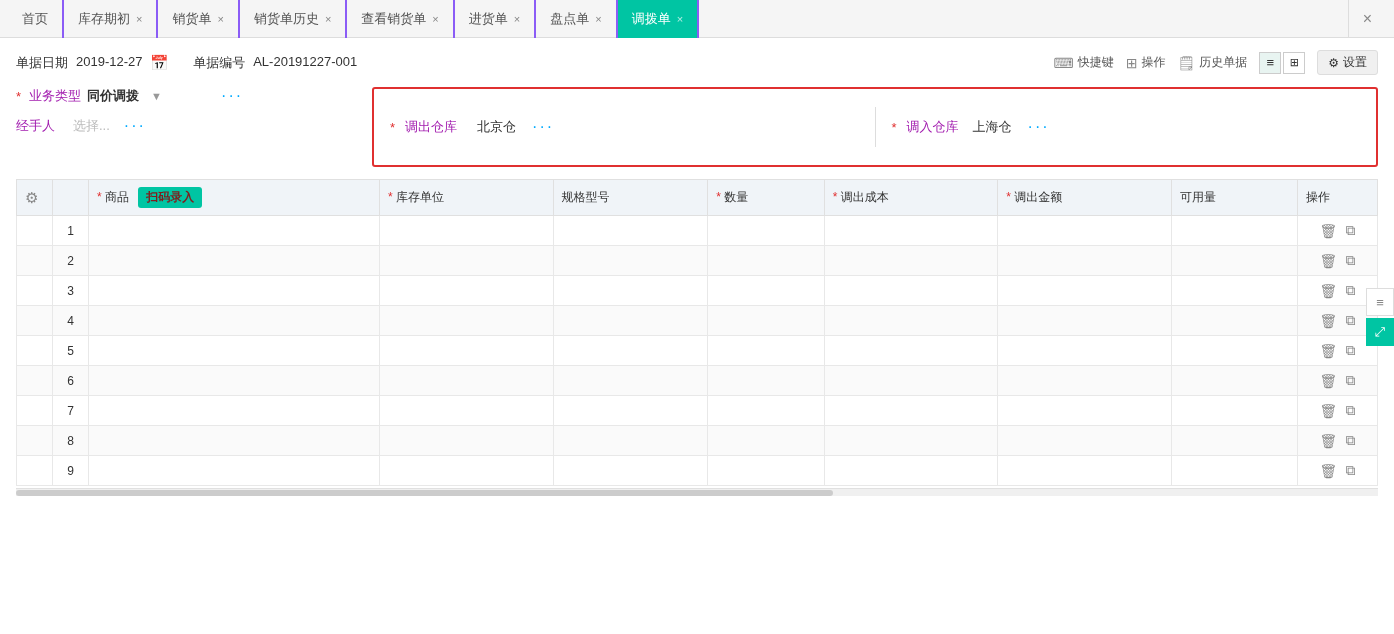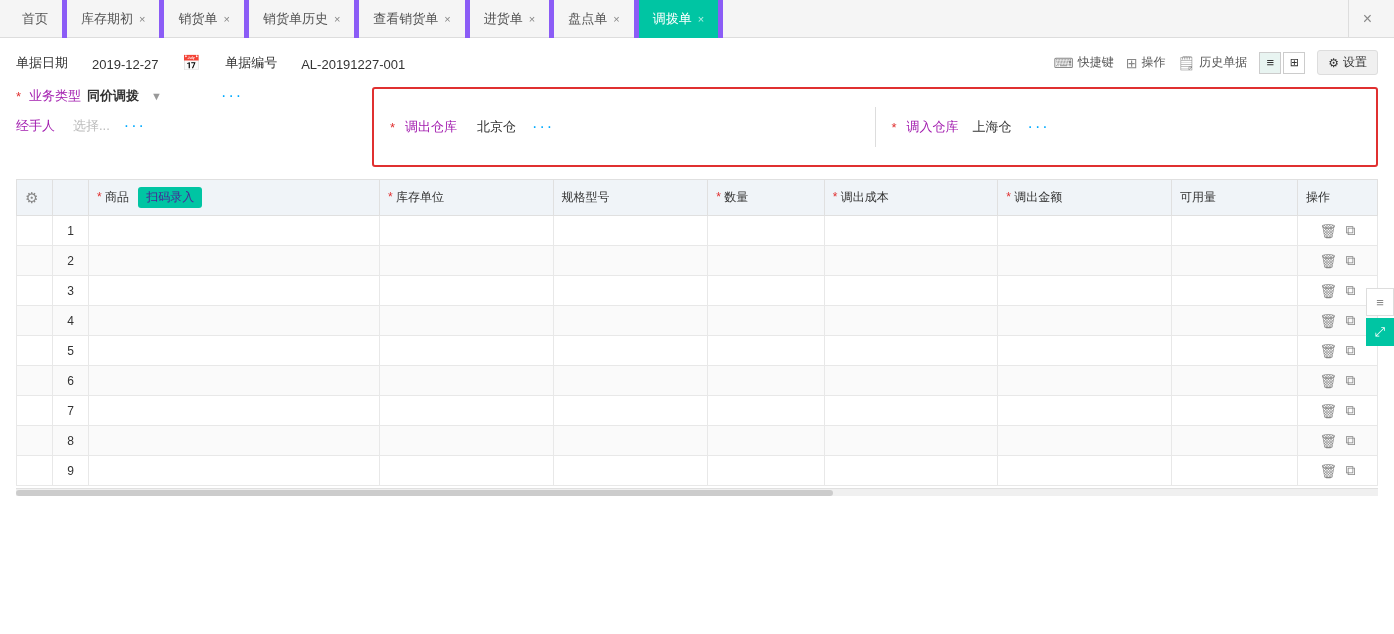--- a/index.html
+++ b/index.html
@@ -15,21 +15,21 @@
       padding: 0 8px;
     }
     .tab-item {
       display: flex;
       align-items: center;
       padding: 0 14px;
       height: 38px;
       cursor: pointer;
       font-size: 13px;
       color: #555;
-      border-right: 5px solid #8b5cf6;
+      border-right: 2px solid #8b5cf6;
       white-space: nowrap;
       position: relative;
     }
     .tab-item.active {
       background: #00c5a3;
       color: #fff;
       justify-content: space-between;
     }
     .tab-item .close-btn {
       margin-left: 6px;
@@ -59,22 +59,22 @@
 
     
     .header-row {
       display: flex;
       align-items: center;
       margin-bottom: 12px;
       gap: 24px;
     }
     .field-group {
       display: flex;
-      align-items: flex-end;
-      gap: 24px;
+      align-items: flex-start;
+      gap: 8px;
     }
     .field-label {
       color: #333;
       font-size: 13px;
     }
     .field-value {
       color: #333;
       font-size: 13px;
     }
     .calendar-icon {
@@ -187,27 +187,28 @@
     .data-table tr:nth-child(even) td { background: #fafafa; }
     .data-table tr.subtotal td { background: #fff8e8; color: #333; }
     .th-settings { width: 36px; text-align: center; }
     .th-num { width: 36px; text-align: center; }
     .th-ops { width: 80px; text-align: center; }
     .row-num { text-align: center; color: #888; }
     .op-icons { display: flex; gap: 8px; justify-content: center; align-items: center; }
     .op-icon { cursor: pointer; color: #888; font-size: 14px; }
     .scan-btn {
       background: #00c5a3;
-      color: #4c1d95;
+      color: #7f1d1d;
       border: none;
       border-radius: 3px;
       padding: 2px 8px;
       cursor: pointer;
       font-size: 12px;
       margin-left: 6px;
+      font-weight: bold;
     }
     .gear-icon { color: #888; cursor: pointer; font-size: 15px; }
     .required-col { color: #e03030; }
 
     
     .right-sidebar {
       position: fixed;
       right: 0;
       top: 50%;
       transform: translateY(-50%);

